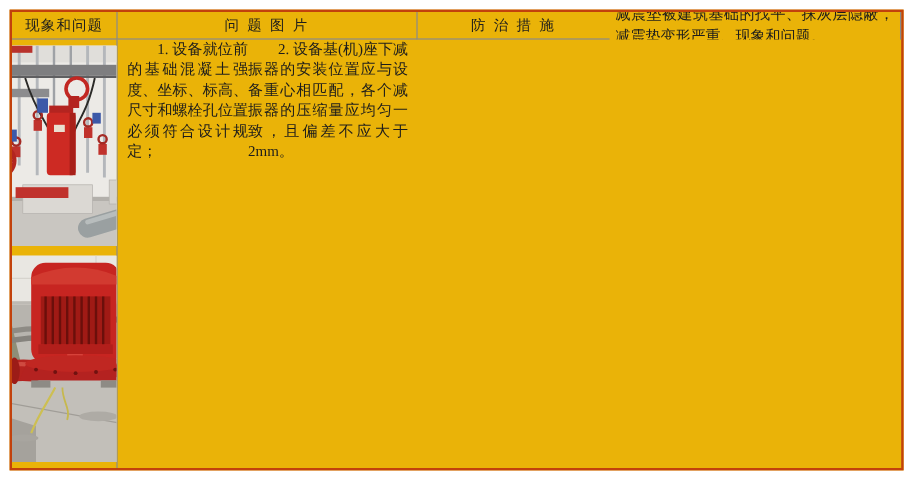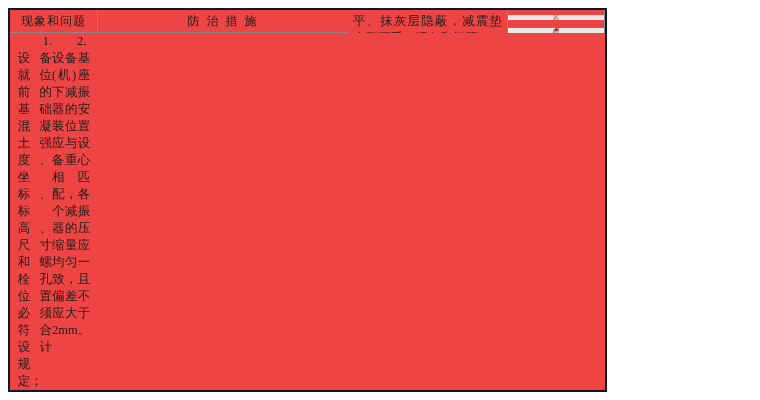--- a/index.html
+++ b/index.html
@@ -3,26 +3,26 @@
 <meta charset="utf-8">
 <style>
   html,body{margin:0;padding:0;}
   body{
     width:760px;height:400px;background:#ffffff;
     font-family:"Liberation Serif","DejaVu Serif",serif;
     color:#1c1c1c;overflow:hidden;
   }
   .sheet{position:relative;width:760px;height:400px;background:#ffffff;}
   .qtable{
-    position:absolute;left:8px;top:8px;width:599px;height:384px;
-    box-sizing:border-box;border:2px solid #0f172a;
+    position:absolute;left:8px;top:8px;width:745px;height:384px;
+    box-sizing:border-box;border:2px solid #c2410c;
     display:grid;
     grid-template-columns:88px 250px 160px 1fr;
     grid-template-rows:23px 1fr;
-    background:#ef4444;
+    background:#eab308;
   }
   .cell{
     box-sizing:border-box;
     border-right:1px solid #8a8a8a;
     border-bottom:1px solid #8a8a8a;
     overflow:hidden;
   }
   .cell.last-col{border-right:none;}
   .cell.last-row{border-bottom:none;}
   .hcell{
@@ -49,20 +49,21 @@
   .measure-cell{padding:0 8px;}
   .para-cell p{margin:0;text-indent:2em;text-align:justify;}
 </style>
 </head>
 <body>
 
 <div class="sheet">
   <div class="qtable">
 
     <div class="cell hcell">现象和问题</div>
+    <div class="cell hcell wide">问 题 图 片</div>
     <div class="cell hcell wide last-col">防 治 措 施</div>
 
     <div class="cell last-row phenomenon-cell body-text">
       <div class="txt">减震垫被建筑基础的找平、抹灰层隐蔽，减震垫变形严重、现象和问题。</div>
     </div>
 
     <div class="cell last-row photos-cell">
 
       <svg class="photo" width="186" height="167" viewBox="0 0 186 167" role="img" aria-label="消防泵房内多台红色立式消防泵、管道与阀门安装现场">
         <rect width="186" height="167" fill="#eceae6"></rect>

